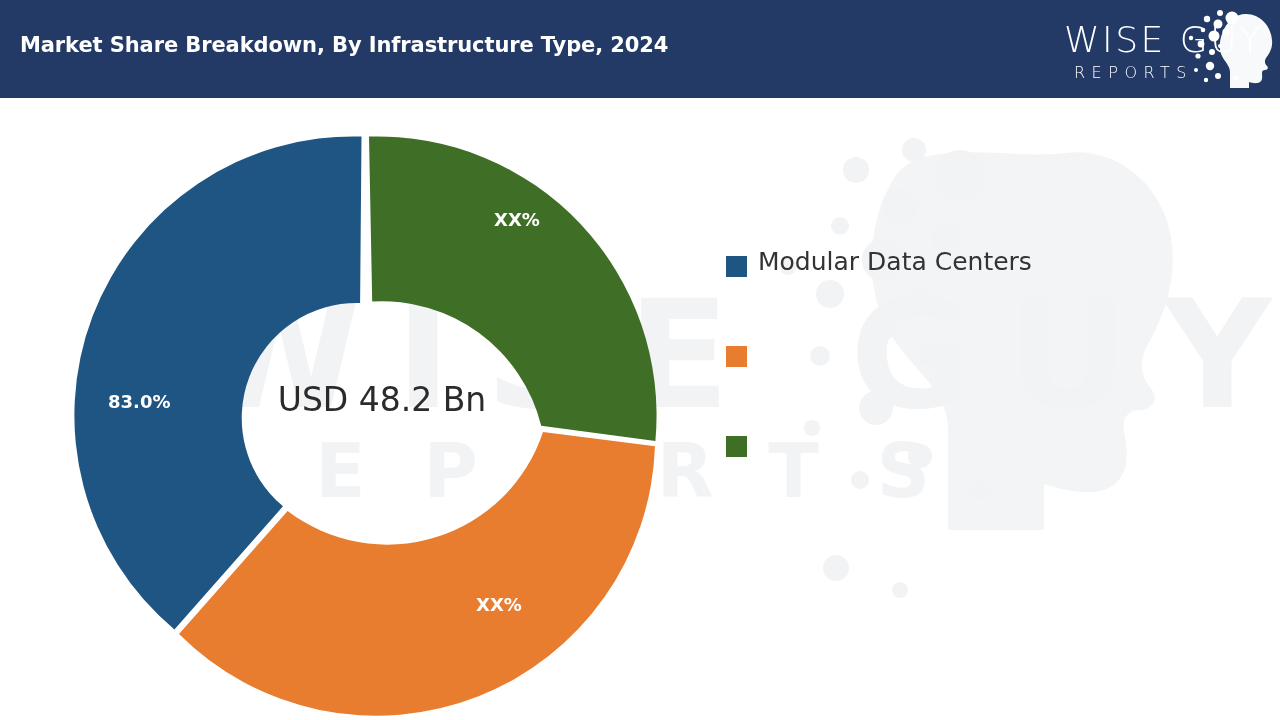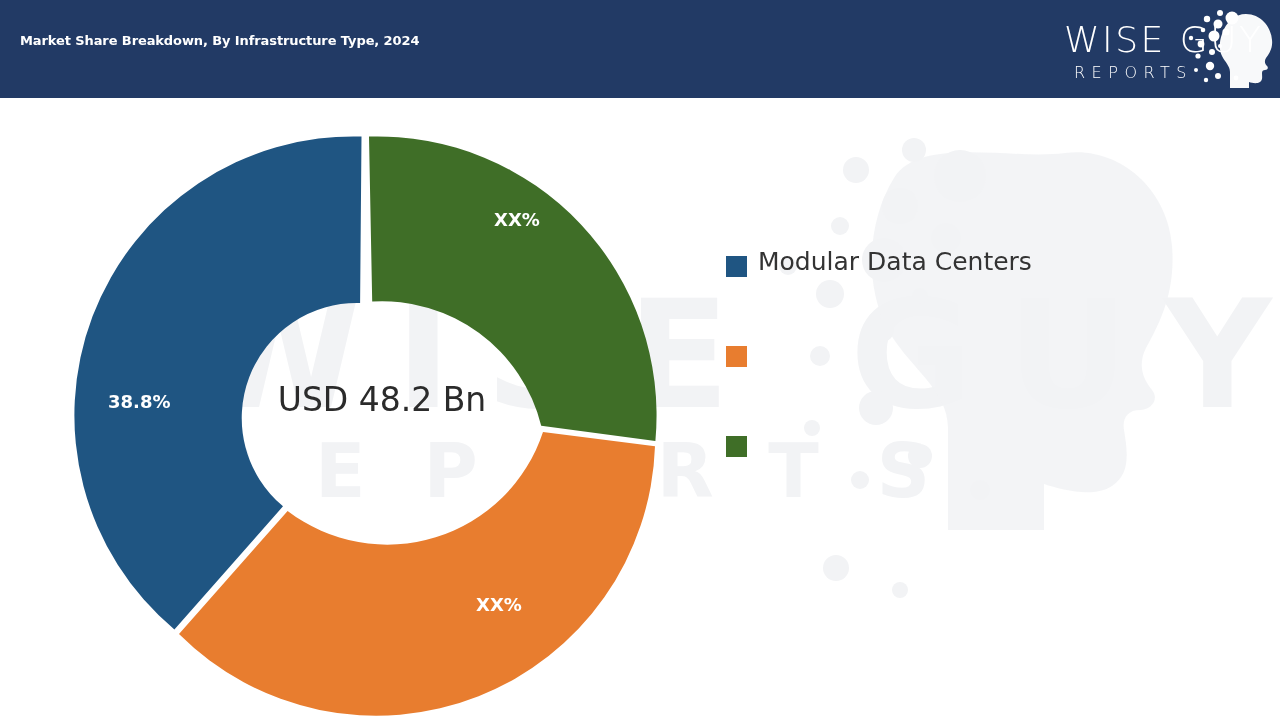--- a/index.html
+++ b/index.html
@@ -12,21 +12,21 @@
   }
   #page{position:absolute;inset:0;width:1280px;height:720px;background:#fff;}
 
   
   .header{
     position:absolute;left:0;top:0;width:1280px;height:98px;
     background:#223a65;
   }
   .header-title{
     position:absolute;left:20px;top:33px;
-    font-size:13px;font-weight:bold;color:#ffffff;
+    font-size:21px;font-weight:bold;color:#ffffff;
     letter-spacing:-0.1px;white-space:nowrap;
     font-family:"DejaVu Sans","Liberation Sans",sans-serif;
   }
   
   .logo{position:absolute;right:4px;top:8px;width:216px;height:82px;}
   .logo svg{display:block;}
 
   
   .canvas{position:absolute;left:0;top:98px;width:1280px;height:622px;overflow:hidden;background:#fff;}
   .watermark{
@@ -176,21 +176,21 @@
                  Z"></path>
 
         <path fill="#E87D2F" d="M 655.0 348.2
                  A 279 279 0 0 1 179.0 536.1
                  L 287.6 412.9
                  A 164 164 0 0 0 543.0 334.0
                  Z"></path>
       </svg>
     </div>
 
-    <div class="slice-label lbl-blue">38.8%</div>
+    <div class="slice-label lbl-blue">83.0%</div>
     <div class="slice-label lbl-green">XX%</div>
     <div class="slice-label lbl-orange">XX%</div>
 
     <div class="center-label">USD 48.2 Bn</div>
 
     <div class="legend">
 
       <div class="legend-item">
         <span class="legend-swatch" style="background:#1F5582;"></span>
         <span class="legend-text">Modular Data Centers</span>

